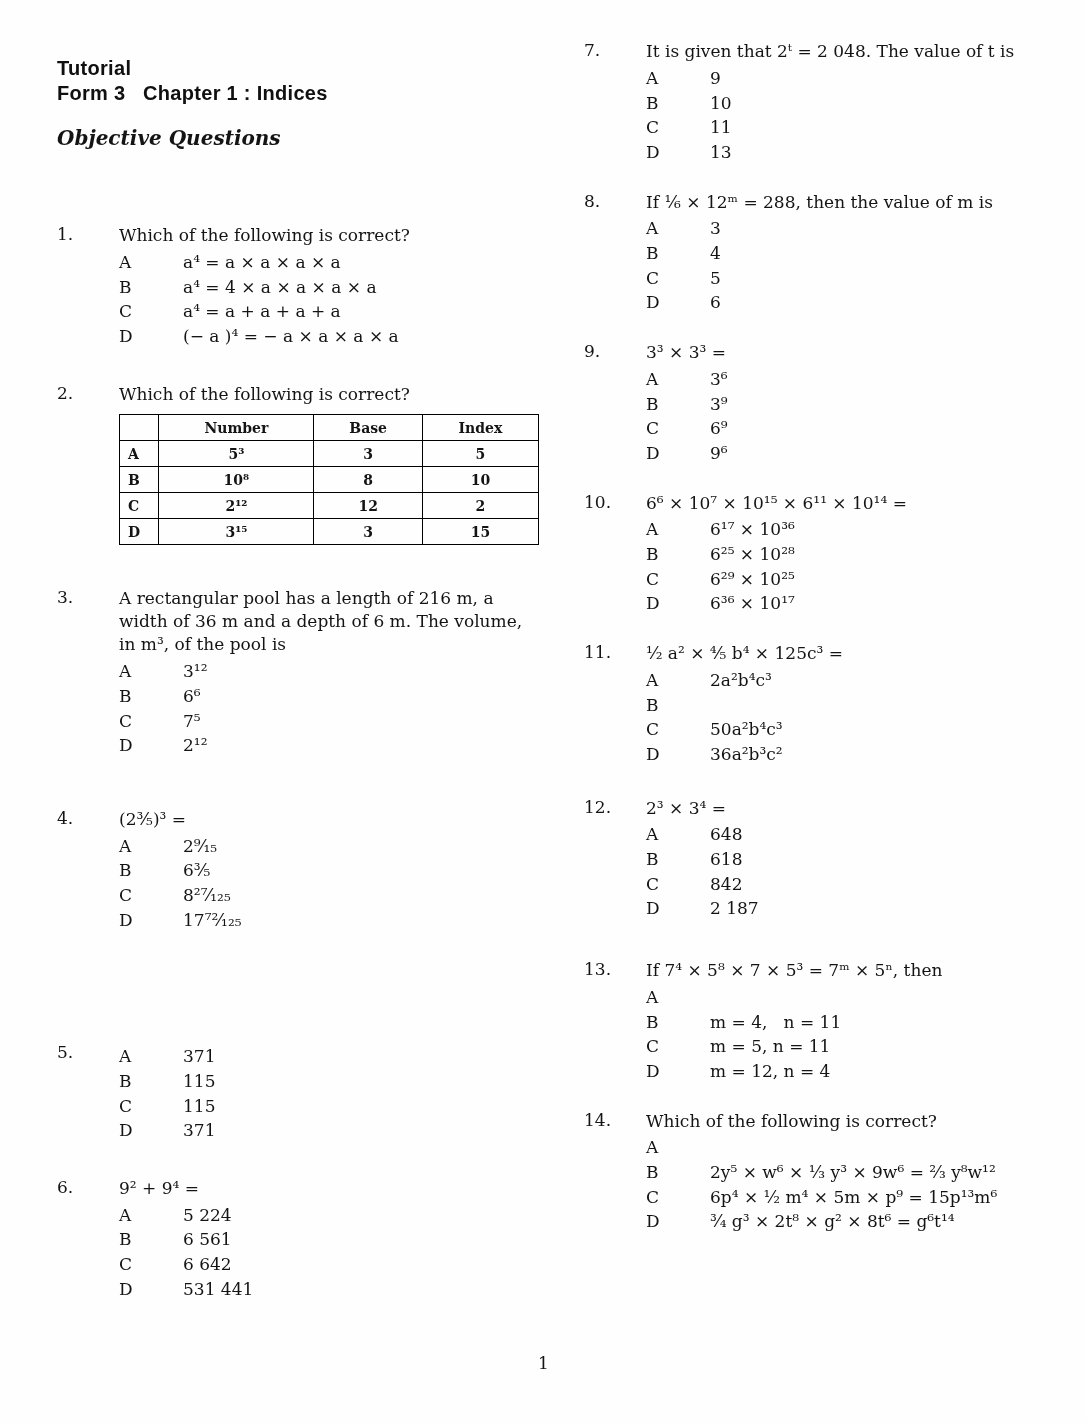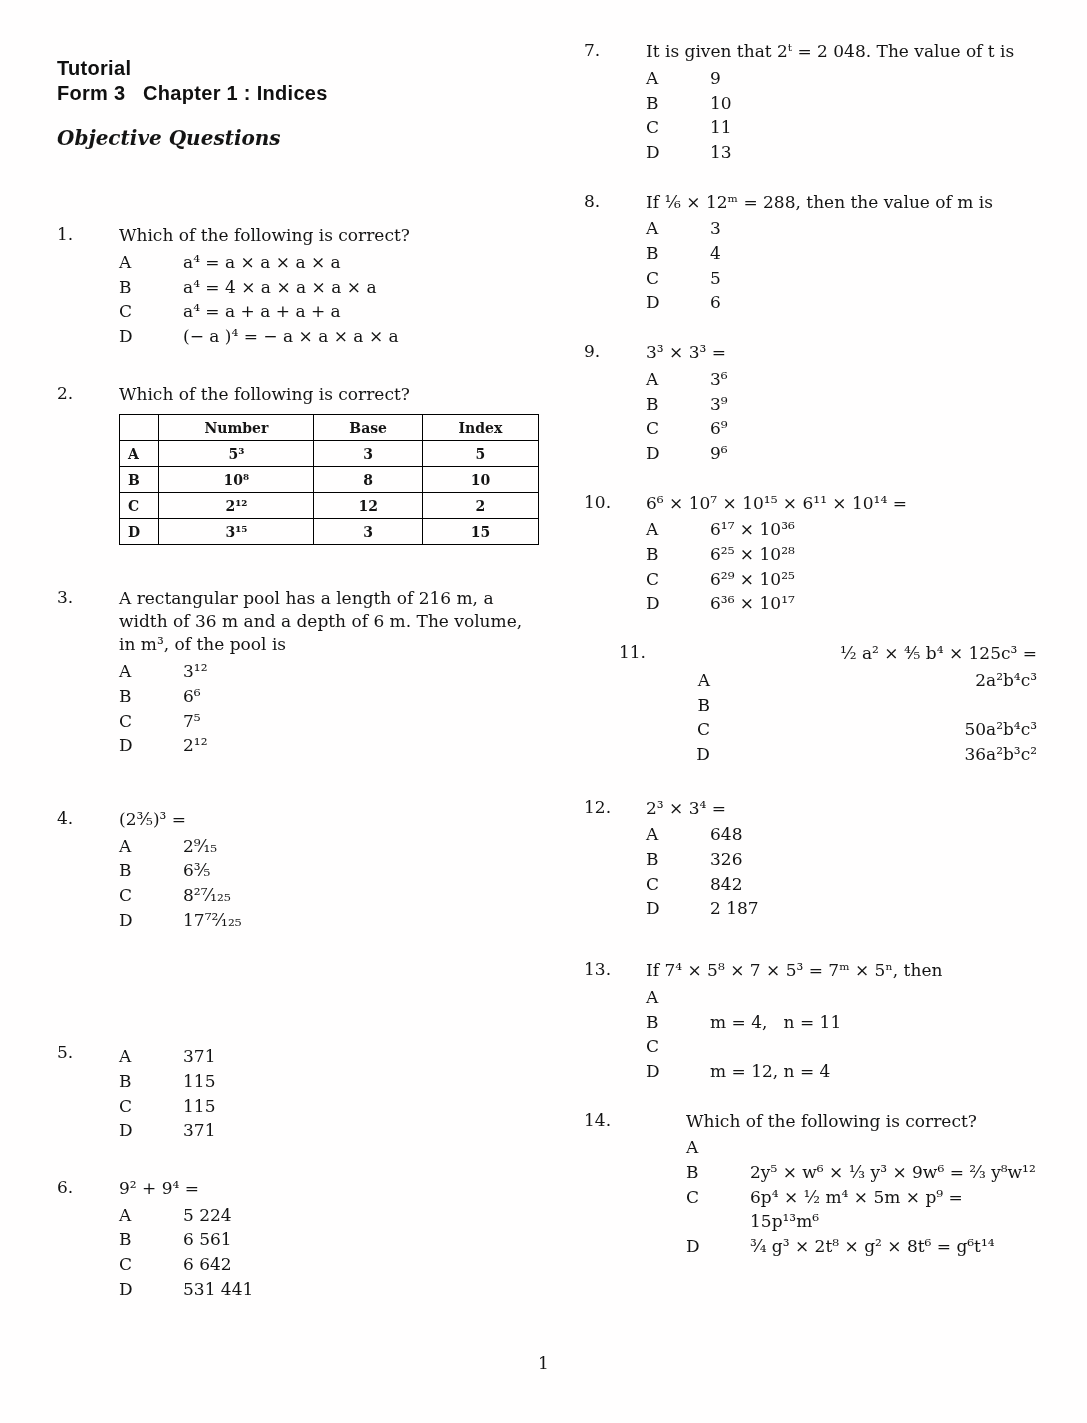--- a/index.html
+++ b/index.html
@@ -57,24 +57,24 @@
   #q1  { margin-top:74px; }
   #q2  { margin-top:34px; }
   #q3  { margin-top:42px; margin-bottom:40px; }
   #q4  { margin-top:50px; margin-bottom:110px; }
   #q5  { margin-bottom:34px; }
   #q6  { margin-top:28px; }
   #q7  { margin-top:2px; }
   #q8  { margin-top:22px; }
   #q9  { margin-top:26px; }
   #q10 { margin-top:16px; }
-  #q11 { margin-top:26px;text-align:right; }
+  #q11 { margin-top:26px; }
   #q12 { margin-top:30px; }
   #q13 { margin-top:38px; }
-  #q14 { margin-top:8px;gap:40px; }
+  #q14 { margin-top:8px; }
 
   .page-number {
     position:absolute; left:0; right:0; bottom:50px;
     text-align:center; font-size:17px;
   }
 </style>
 </head>
 <body>
 
 <div class="page">
@@ -385,21 +385,21 @@
         <div class="qnum">12.</div>
         <div class="qbody">
           <div class="stem">2³ × 3⁴ =</div>
           <div class="opts">
             <div class="opt">
                 <span class="letter">A</span>
                 <span class="otext">648</span>
               </div>
             <div class="opt">
                 <span class="letter">B</span>
-                <span class="otext">326</span>
+                <span class="otext">618</span>
               </div>
             <div class="opt">
                 <span class="letter">C</span>
                 <span class="otext">842</span>
               </div>
             <div class="opt">
                 <span class="letter">D</span>
                 <span class="otext">2 187</span>
               </div>
           </div>
@@ -413,20 +413,21 @@
           <div class="opts">
             <div class="opt">
                 <span class="letter">A</span>
               </div>
             <div class="opt">
                 <span class="letter">B</span>
                 <span class="otext">m = 4,&nbsp;&nbsp; n = 11</span>
               </div>
             <div class="opt">
                 <span class="letter">C</span>
+                <span class="otext">m = 5, n = 11</span>
               </div>
             <div class="opt">
                 <span class="letter">D</span>
                 <span class="otext">m = 12, n = 4</span>
               </div>
           </div>
         </div>
       </div>
 
       <div class="q" id="q14">

